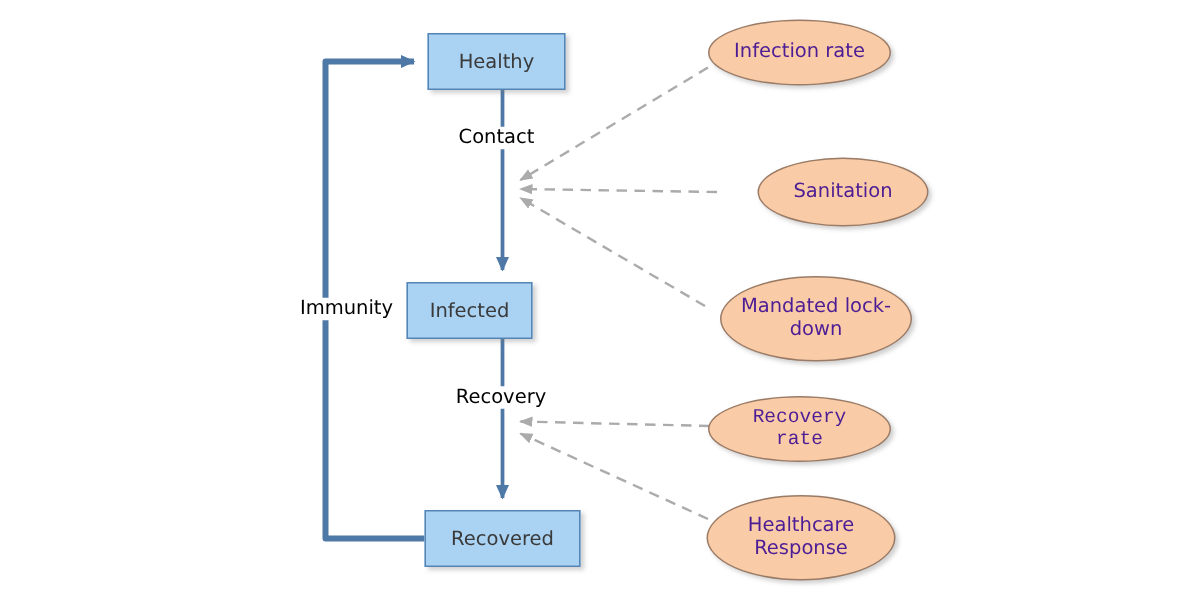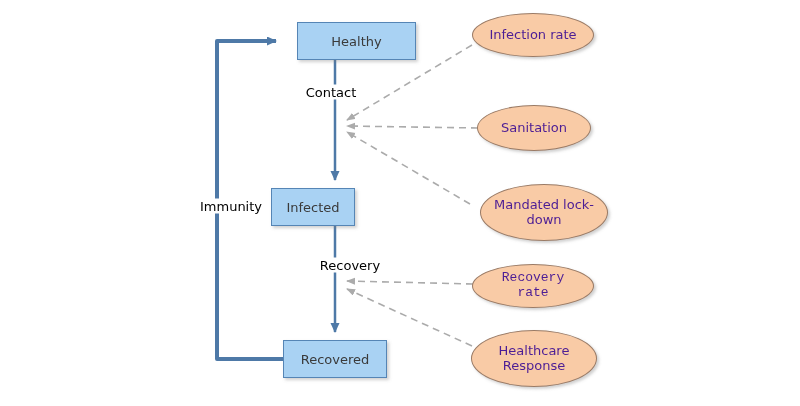--- a/index.html
+++ b/index.html
@@ -78,41 +78,41 @@
 
     <path d="M283,359 L217,359 L217,41 L276,41" fill="none" stroke="#4e79a7" stroke-width="4" stroke-linejoin="round" marker-end="url(#arrow-blue)"></path>
 
     <line x1="472" y1="45" x2="347" y2="120" stroke="#ababab" stroke-width="1.6" stroke-dasharray="7,5" marker-end="url(#arrow-gray)"></line>
     <line x1="478" y1="128" x2="347" y2="126" stroke="#ababab" stroke-width="1.6" stroke-dasharray="7,5" marker-end="url(#arrow-gray)"></line>
     <line x1="470" y1="204" x2="347" y2="132" stroke="#ababab" stroke-width="1.6" stroke-dasharray="7,5" marker-end="url(#arrow-gray)"></line>
     <line x1="473" y1="284" x2="347" y2="281" stroke="#ababab" stroke-width="1.6" stroke-dasharray="7,5" marker-end="url(#arrow-gray)"></line>
     <line x1="472" y1="346" x2="347" y2="289" stroke="#ababab" stroke-width="1.6" stroke-dasharray="7,5" marker-end="url(#arrow-gray)"></line>
   </svg>
 
-  <div class="node" style="left:297px; top:22px; width:119px; height:38px;">
+  <div class="node" style="left:285px; top:22px; width:92px; height:38px;">
     <span>Healthy</span>
   </div>
 
   <div class="node" style="left:271px; top:188px; width:84px; height:38px;">
     <span>Infected</span>
   </div>
 
   <div class="node" style="left:283px; top:340px; width:104px; height:38px;">
     <span>Recovered</span>
   </div>
 
   <span class="edge-label" style="left:331px; top:92px;">Contact</span>
-  <span class="edge-label" style="left:334px; top:265px;margin-left:16px;">Recovery</span>
+  <span class="edge-label" style="left:334px; top:265px;">Recovery</span>
   <span class="edge-label" style="left:231px; top:206px;">Immunity</span>
 
   <div class="factor" style="left:472px; top:13px; width:122px; height:44px;">
     <span>Infection rate</span>
   </div>
 
-  <div class="factor" style="left:477px; top:105px; width:114px; height:46px;text-align:center;">
+  <div class="factor" style="left:505px; top:105px; width:114px; height:46px;text-align:center;">
     <span>Sanitation</span>
   </div>
 
   <div class="factor" style="left:480px; top:184px; width:128px; height:57px;">
     <span>Mandated lock-down</span>
   </div>
 
   <div class="factor" style="left:472px; top:264px; width:122px; height:44px;font-family:Liberation Mono, monospace;">
     <span>Recovery rate</span>
   </div>

